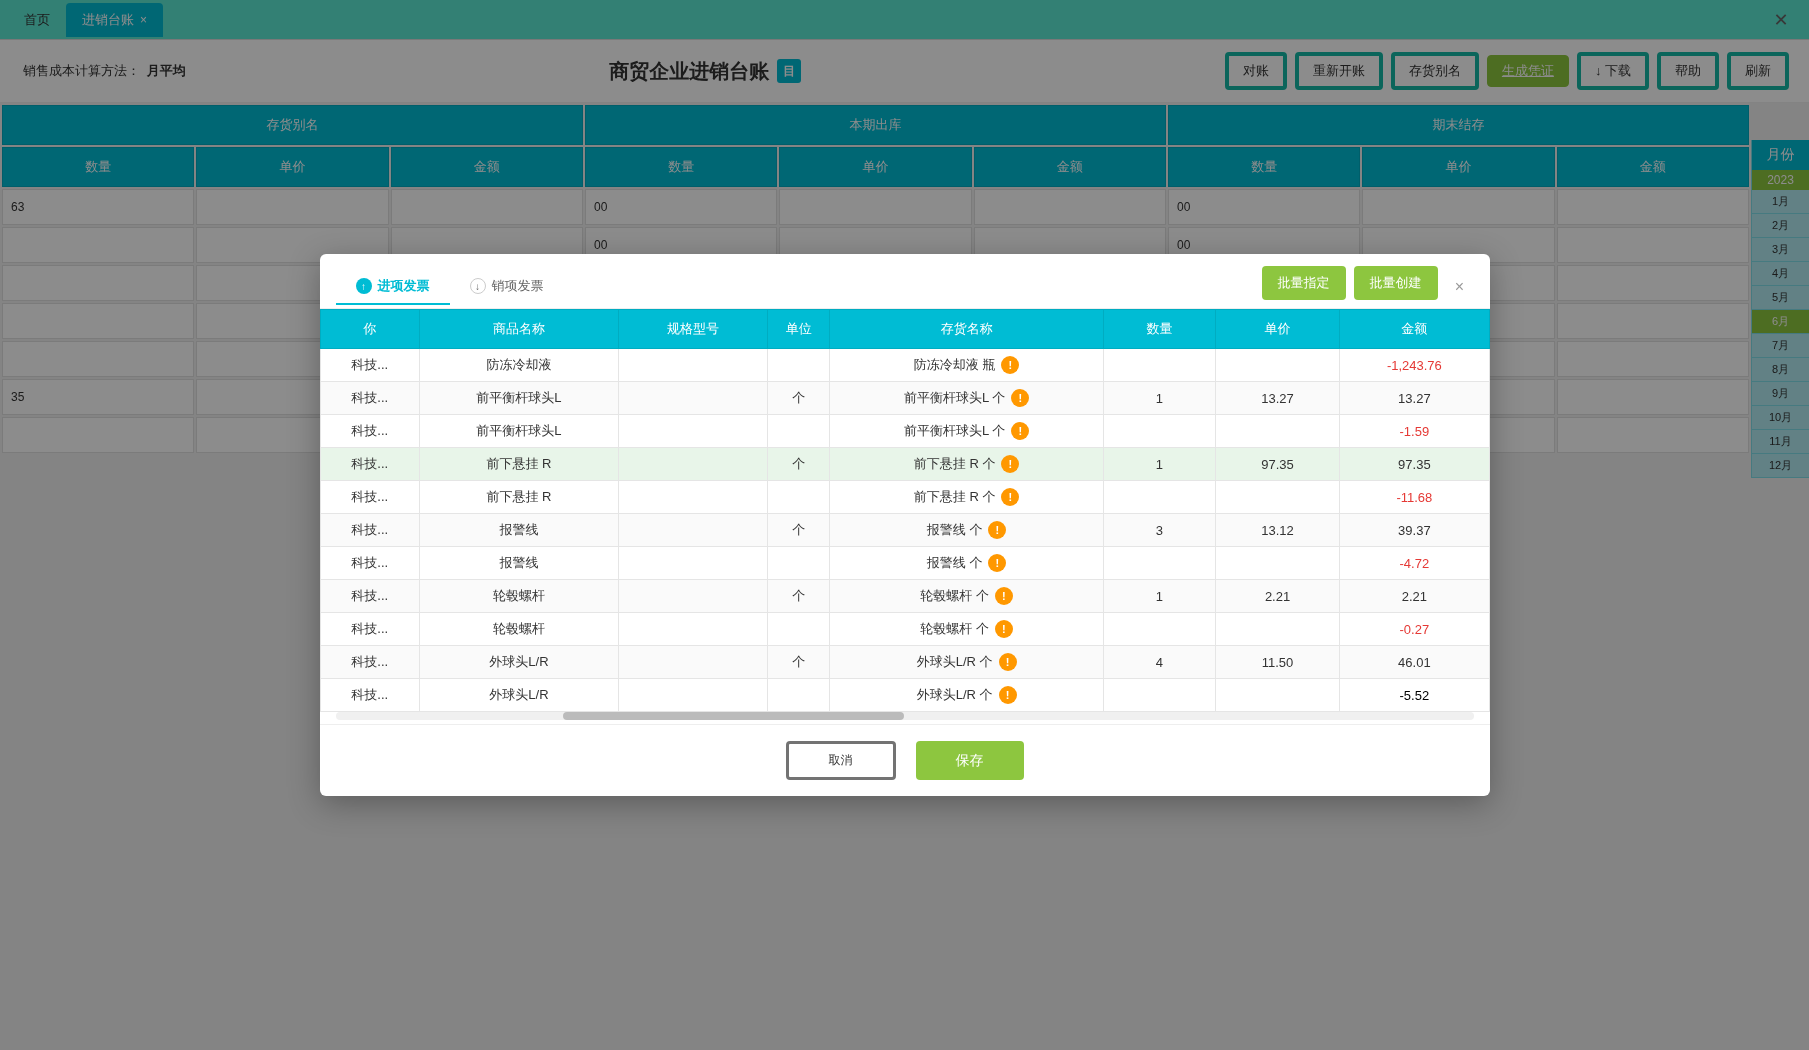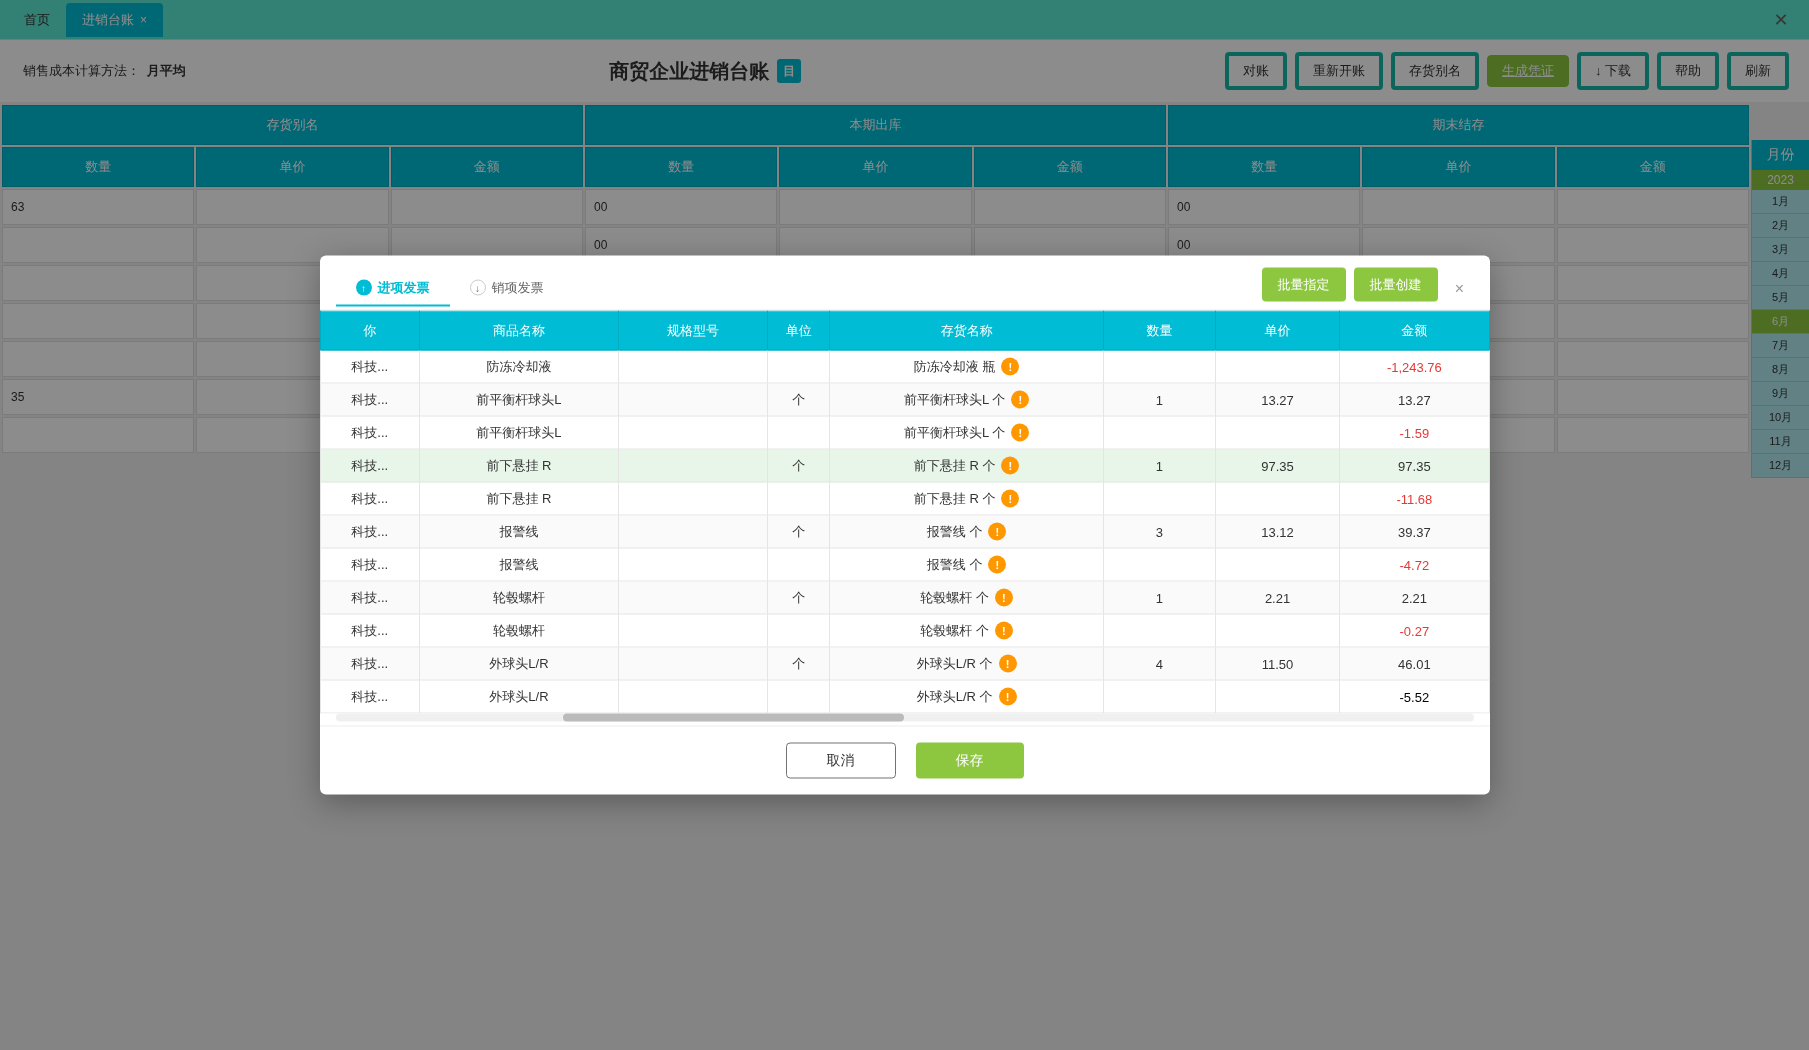--- a/index.html
+++ b/index.html
@@ -58,21 +58,21 @@
     .data-table th { background: #00bcd4; color: #fff; text-align: center; padding: 10px 8px; font-weight: normal; border: 1px solid #00acc1; white-space: nowrap; }
     .data-table td { padding: 7px 10px; border: 1px solid #e5e5e5; text-align: center; white-space: nowrap; color: #333; }
     .data-table tr:nth-child(even) td { background: #fafafa; }
     .data-table tr.highlighted td { background: #e8f5e9; }
     .warning-icon { display: inline-flex; align-items: center; justify-content: center; width: 18px; height: 18px; border-radius: 50%; background: #ff9800; color: #fff; font-size: 11px; font-weight: bold; }
     .text-right { text-align: right; }
     .text-red { color: #e53935; }
 
     
     .modal-footer { display: flex; justify-content: center; gap: 20px; padding: 16px; border-top: 1px solid #eee; }
-    .btn-cancel { padding: 8px 40px; border: 1px solid #737373; border-radius: 4px; background: #fff; color: #333; cursor: pointer; font-size: 14px; }
+    .btn-cancel { padding: 8px 40px; border: 3px solid #737373; border-radius: 4px; background: #fff; color: #333; cursor: pointer; font-size: 12px; }
     .btn-save { padding: 8px 40px; border: none; border-radius: 4px; background: #8dc63f; color: #fff; cursor: pointer; font-size: 14px; }
 
     
     .modal-scrollbar { height: 8px; background: #f0f0f0; border-radius: 4px; margin: 0 16px 4px; position: relative; }
     .modal-scrollbar-thumb { position: absolute; left: 20%; width: 30%; height: 8px; background: #bbb; border-radius: 4px; }
 
     
     .bg-row { height: 36px; }
     .bg-row td { color: #333; font-size: 12px; }
 

